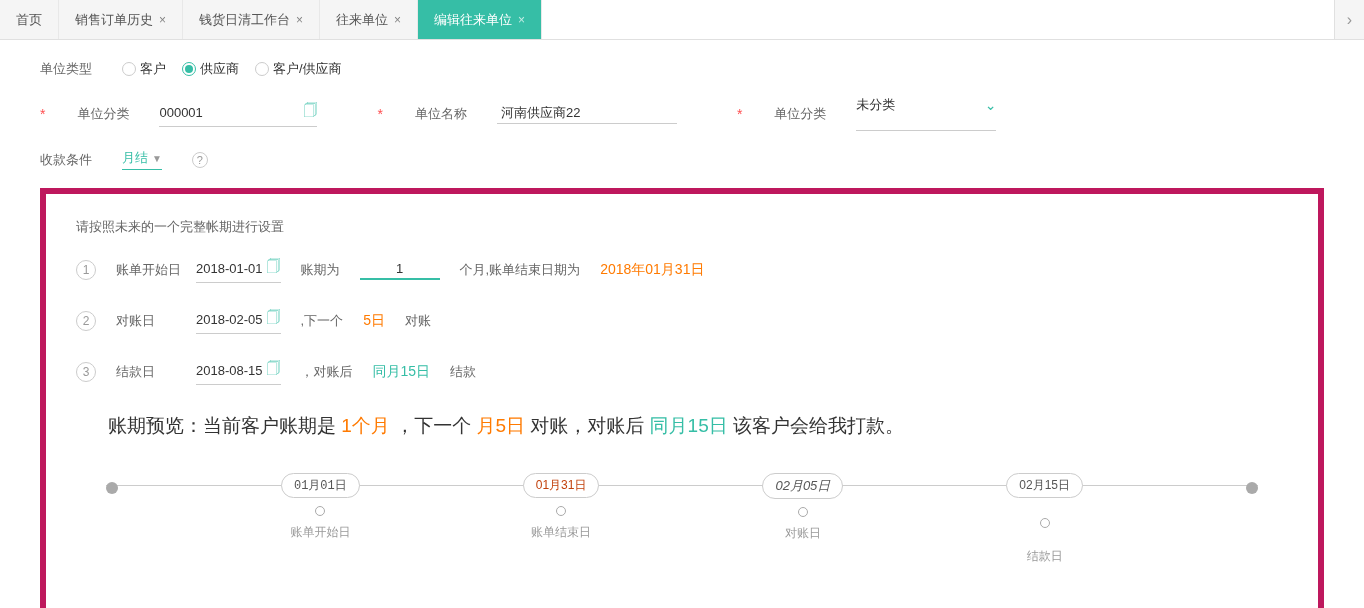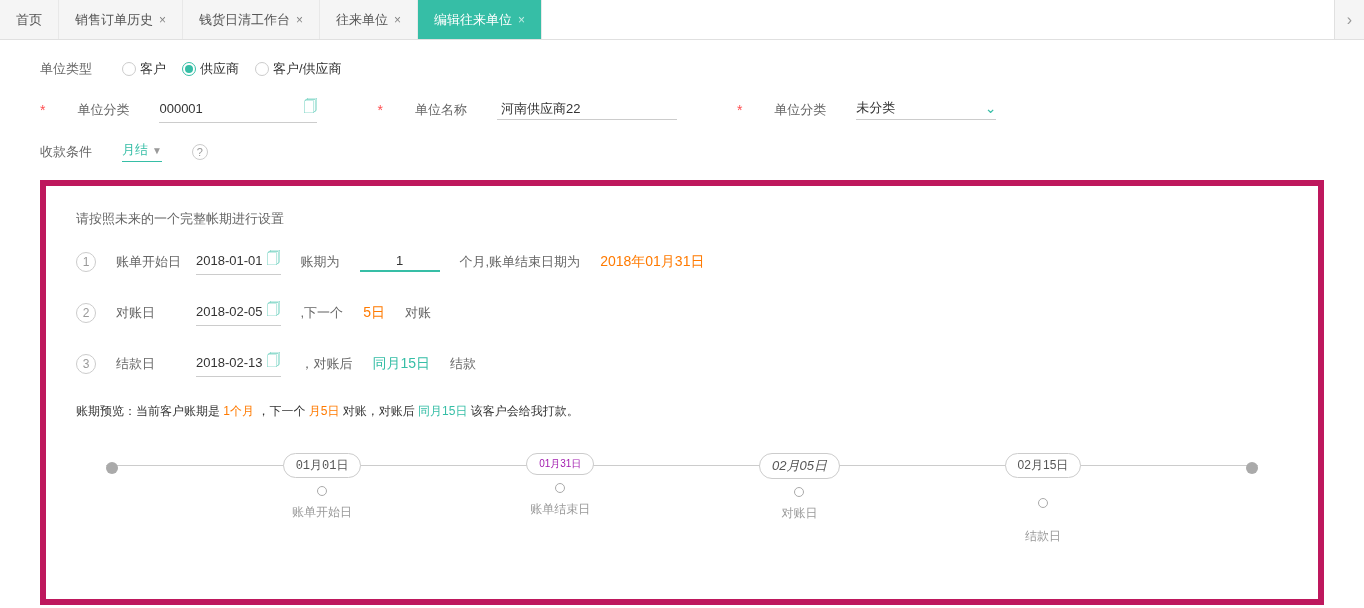--- a/index.html
+++ b/index.html
@@ -98,21 +98,21 @@
     
     .select-field {
       display: flex; align-items: center; gap: 4px; cursor: pointer;
       border-bottom: 1px solid #36bea6; padding-bottom: 2px;
     }
     .select-value { color: #36bea6; font-size: 13px; }
     .select-arrow { color: #999; font-size: 10px; }
 
     .dropdown-field {
       display: flex; align-items: center; gap: 4px; cursor: pointer;
-      border-bottom: 1px solid #ccc; padding-bottom: 2px; min-width: 140px; justify-content: flex-end;
+      border-bottom: 1px solid #ccc; padding-bottom: 16px; min-width: 140px; justify-content: flex-end;
     }
     .dropdown-value { font-size: 13px; color: #333; flex: 1; }
     .dropdown-arrow { color: #36bea6; font-size: 14px; }
 
     .help-icon {
       width: 16px; height: 16px; border-radius: 50%; border: 1px solid #ccc;
       display: flex; align-items: center; justify-content: center;
       font-size: 11px; color: #999; cursor: pointer;
     }
 
@@ -144,21 +144,21 @@
       border: none; border-bottom: 2px solid #36bea6; outline: none;
       width: 80px; font-size: 13px; text-align: center; padding: 2px 4px;
       color: #333;
     }
     .text-orange { color: #ff7a00; }
     .text-teal { color: #36bea6; }
     .text-normal { font-size: 13px; color: #666; }
 
     
     .preview-text {
-      font-size: 12px; color: #333; margin-bottom: 20px; line-height: 1.8;
+      font-size: 19px; color: #333; margin-bottom: 20px; line-height: 1.8; margin-left: 32px;
     }
   </style>
 </head>
 <body>
 
 <div class="tab-bar">
   <div class="tab">
     <span>首页</span>
   </div>
   <div class="tab">
@@ -256,21 +256,21 @@
       </div>
       <span class="text-normal">,下一个</span>
         <span class="text-orange">5日</span>
       <span class="text-normal">对账</span>
     </div>
 
     <div class="period-row">
       <div class="period-num">3</div>
       <span class="period-label">结款日</span>
       <div class="period-date">
-        <span class="period-date-val">2018-02-13</span>
+        <span class="period-date-val">2018-08-15</span>
         <span class="cal-icon">🗍</span>
       </div>
       <span class="text-normal">，对账后</span>
         <span class="text-teal">同月15日</span>
       <span class="text-normal">结款</span>
     </div>
 
     <div class="preview-text">
       <span>账期预览：当前客户账期是</span>
       <span class="text-orange">1个月</span>
@@ -291,21 +291,21 @@
           <div style="width:12px;height:12px;border-radius:50%;background:#aaa;margin-top:9px;"></div>
         </div>
 
         <div style="display:flex; flex-direction:column; align-items:center; gap:8px;font-family:Liberation Mono, monospace;">
           <div style="background:#fff;border:1px solid #ccc;border-radius:20px;padding:3px 12px;font-size:12px;color:#555;white-space:nowrap;">01月01日</div>
           <div style="width:10px;height:10px;border-radius:50%;background:#fff;border:1.5px solid #aaa;"></div>
           <div style="font-size:12px;color:#999;">账单开始日</div>
         </div>
 
         <div style="display:flex; flex-direction:column; align-items:center; gap:8px;">
-          <div style="background:#fff;border:1px solid #ccc;border-radius:20px;padding:3px 12px;font-size:10px;color:#a21caf;white-space:nowrap;">01月31日</div>
+          <div style="background:#fff;border:1px solid #ccc;border-radius:20px;padding:3px 12px;font-size:12px;color:#c2410c;white-space:nowrap;">01月31日</div>
           <div style="width:10px;height:10px;border-radius:50%;background:#fff;border:1.5px solid #aaa;"></div>
           <div style="font-size:12px;color:#999;">账单结束日</div>
         </div>
 
         <div style="display:flex; flex-direction:column; align-items:center; gap:8px;">
           <div style="background:#fff;border:1px solid #ccc;border-radius:20px;padding:3px 12px;font-size:13px;color:#555;white-space:nowrap;font-style:italic;">02月05日</div>
           <div style="width:10px;height:10px;border-radius:50%;background:#fff;border:1.5px solid #aaa;"></div>
           <div style="font-size:12px;color:#999;">对账日</div>
         </div>
 

